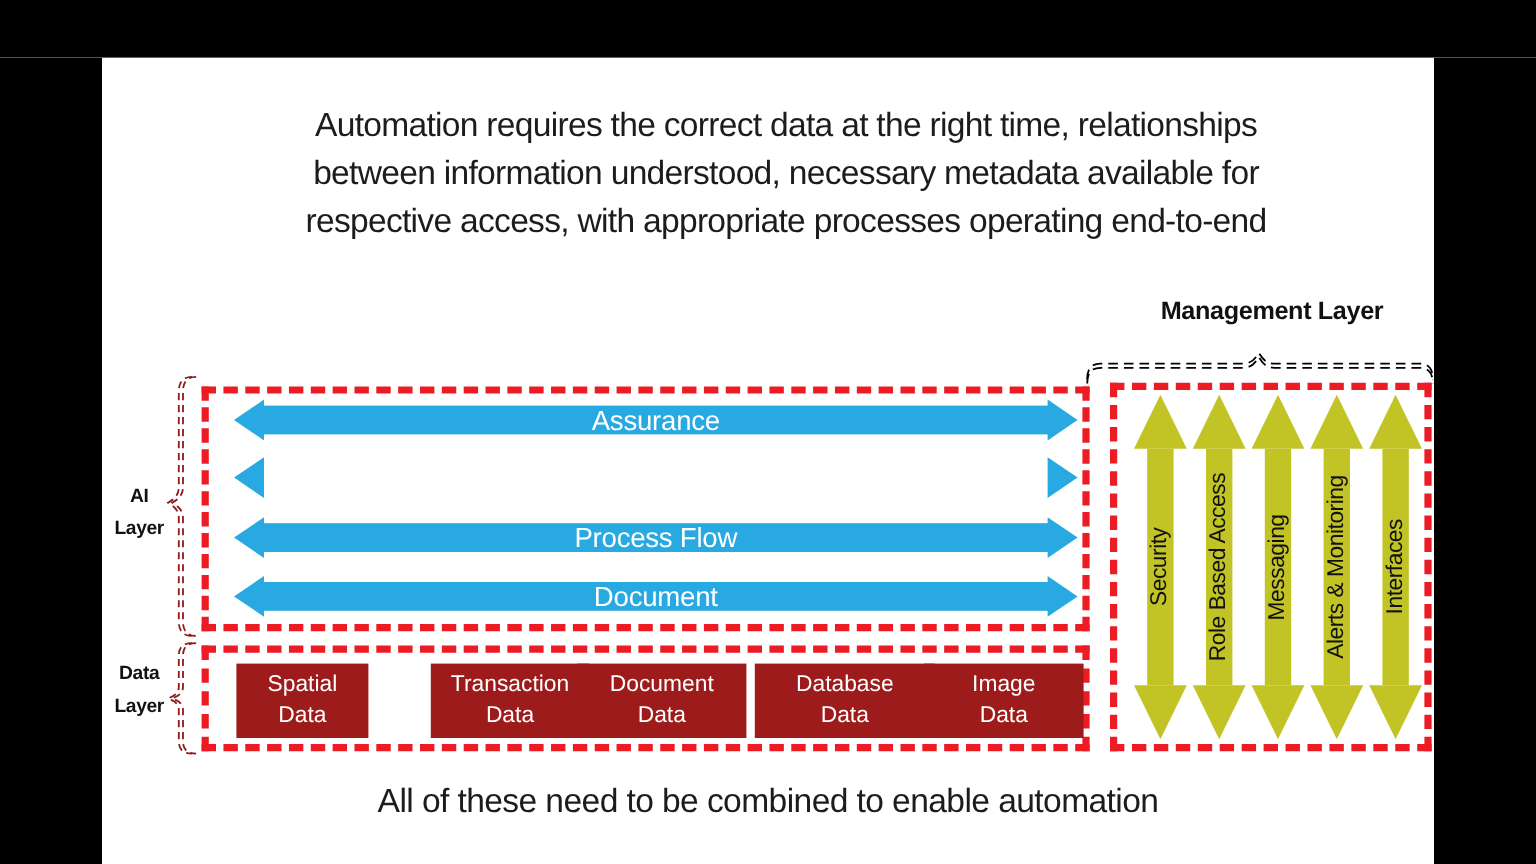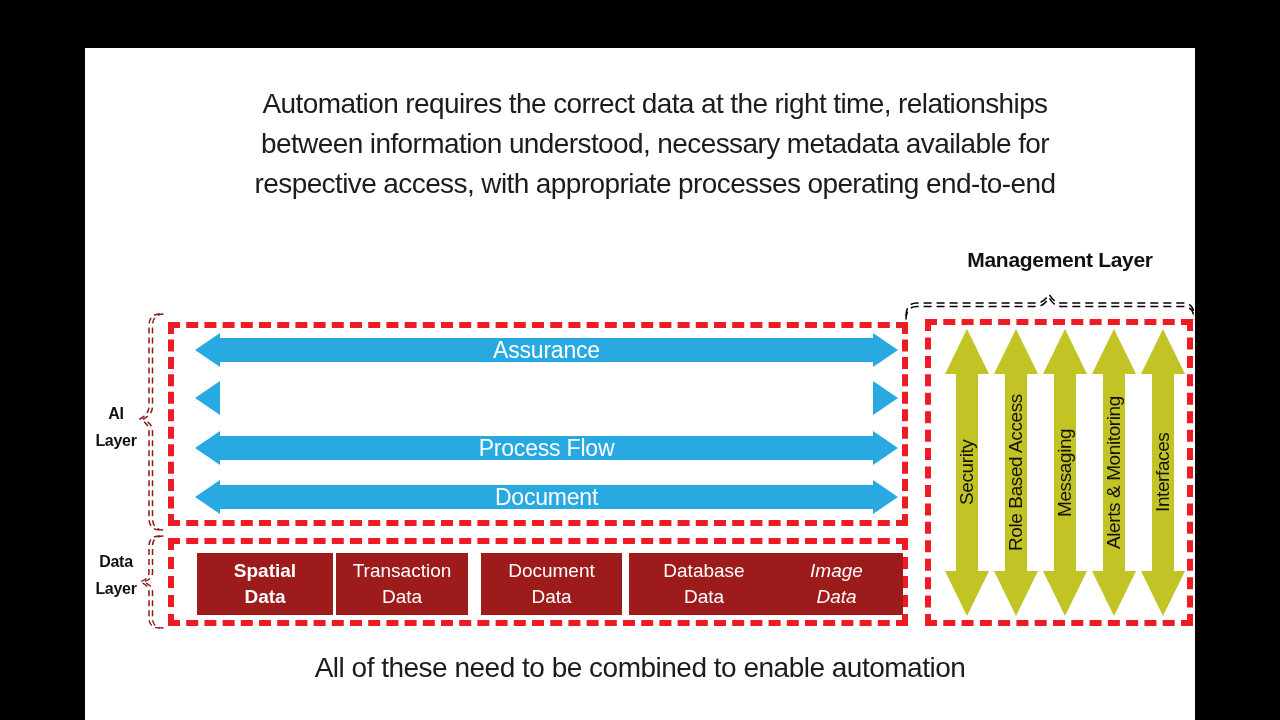--- a/index.html
+++ b/index.html
@@ -67,25 +67,25 @@
     display:flex; align-items:center; justify-content:center;
     color:#FFF; font-size:23px; letter-spacing:-0.2px;
   }
 
   .data-card {
     position:absolute; top:505px; height:62px;
     background:var(--box-maroon); color:#FFF;
     display:flex; align-items:center; justify-content:center;
     text-align:center; font-size:19px; line-height:26px; white-space:pre-line;
   }
-  #card-0 { left:197px; width:136px;font-weight:bold; }
-  #card-1 { left:336px; width:132px; }
+  #card-0 { left:197px; width:110px; }
+  #card-1 { left:359px; width:132px; }
   #card-2 { left:481px; width:141px; }
   #card-3 { left:629px; width:150px; }
-  #card-4 { left:770px; width:133px;font-style:italic; }
+  #card-4 { left:770px; width:133px; }
 
   .v-arrow { position:absolute; top:281px; width:44px; height:287px; }
   #varrow-0 { left:945px; } #varrow-1 { left:994px; } #varrow-2 { left:1043px; }
   #varrow-3 { left:1092px; } #varrow-4 { left:1141px; }
   .v-arrow .vt {
     position:absolute; top:0; left:0; width:0; height:0;
     border-left:22px solid transparent; border-right:22px solid transparent;
     border-bottom:45px solid var(--arrow-yellow);
   }
   .v-arrow .vb {

